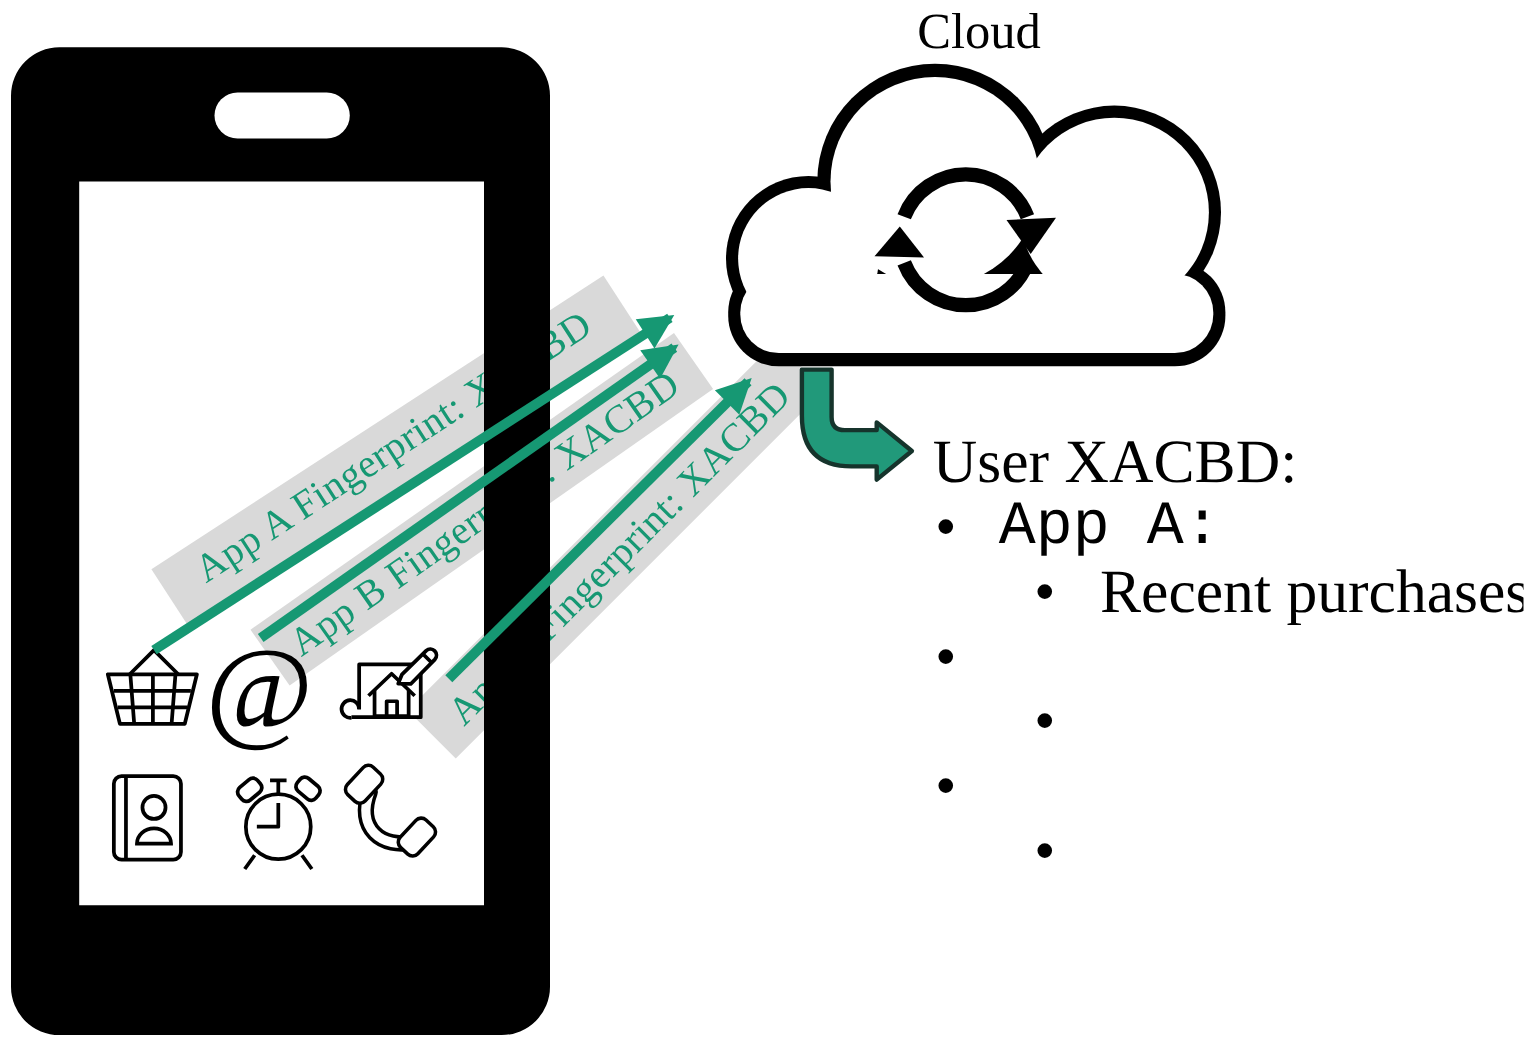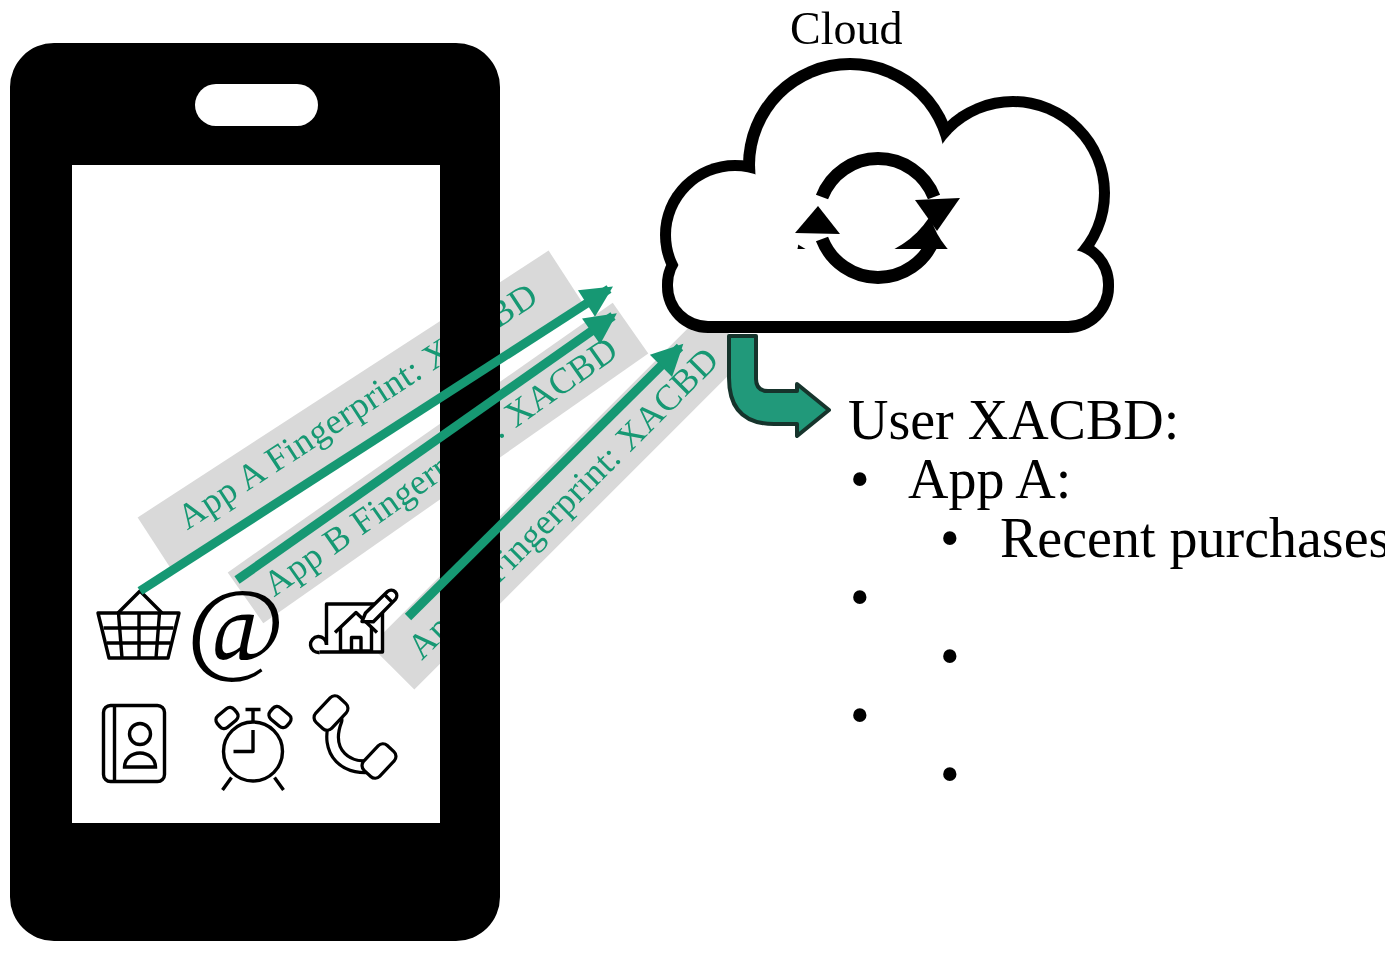--- a/index.html
+++ b/index.html
@@ -15,28 +15,28 @@
   .band-b .band-label{padding-top:8px;}
   .band-c{left:323px;top:469px;width:474px;transform:rotate(-45deg);}
   .band-c .band-label{padding-top:8px;}
   
   .phone-frame{position:absolute;left:10px;top:43px;width:490px;height:898px;box-sizing:border-box;
         border-style:solid;border-color:#000;border-radius:44px;
         border-top-width:122px;border-right-width:60px;border-bottom-width:118px;border-left-width:62px;}
   .speaker{position:absolute;left:195px;top:84px;width:123px;height:42px;background:#fff;border-radius:21px;}
   .at-glyph{position:absolute;left:187px;top:574px;font-size:106px;line-height:1;color:#000;}
   
-  .cloud-label{position:absolute;left:790px;top:2px;width:200px;text-align:left;
+  .cloud-label{position:absolute;left:790px;top:2px;width:200px;text-align:center;
         font-size:46px;color:#000;}
   .list{position:absolute;left:848px;top:391px;width:520px;font-size:56px;color:#000;}
   .list-title{height:59px;line-height:59px;white-space:nowrap;}
   .li{position:relative;height:59px;line-height:59px;white-space:nowrap;}
   .li .blt{position:absolute;top:0;}
   .li .txt{position:absolute;top:0;}
-  .lvl1 .blt{left:2px;}  .lvl1 .txt{left:60px;}
+  .lvl1 .blt{left:2px;}  .lvl1 .txt{left:60px;font-family:Liberation Mono, monospace;}
   .lvl2 .blt{left:92px;} .lvl2 .txt{left:152px;}
   svg{position:absolute;left:0;top:0;}
 </style>
 </head>
 <body>
 
 <div class="band band-a">
   <span class="band-label">App A Fingerprint: XACBD</span>
 </div>
 <div class="band band-b">

